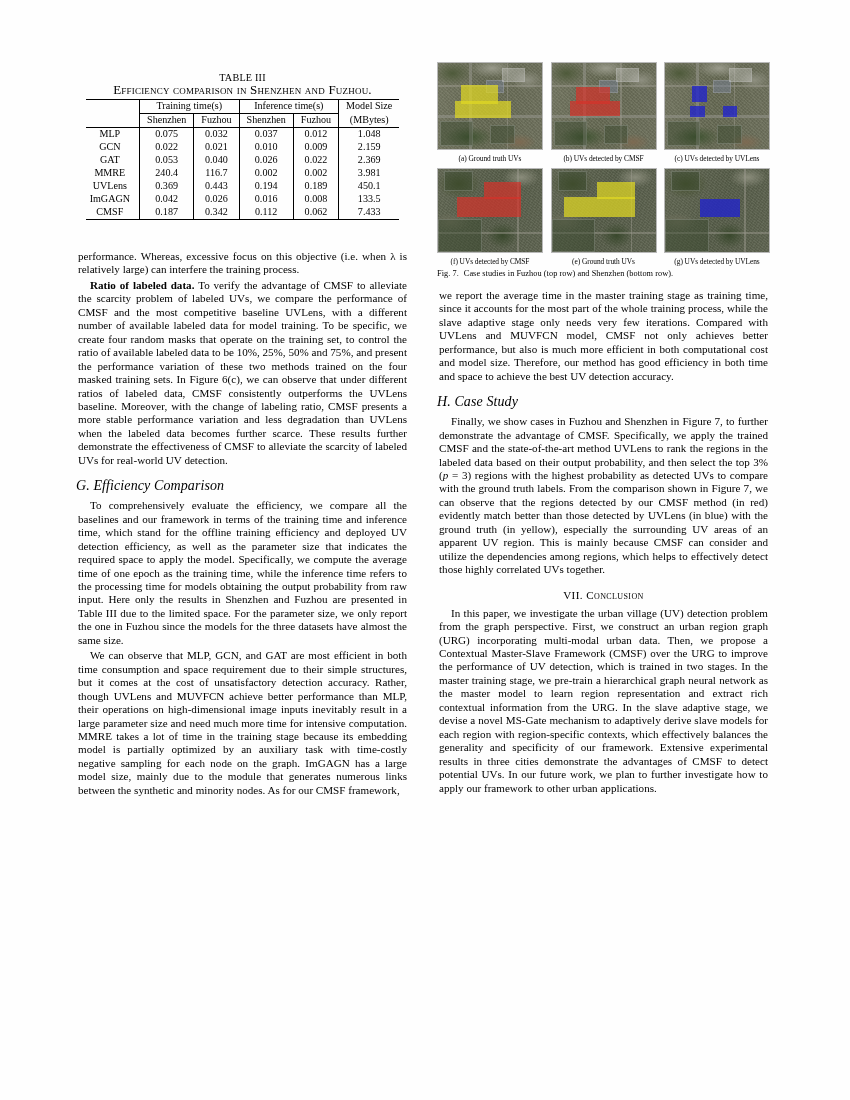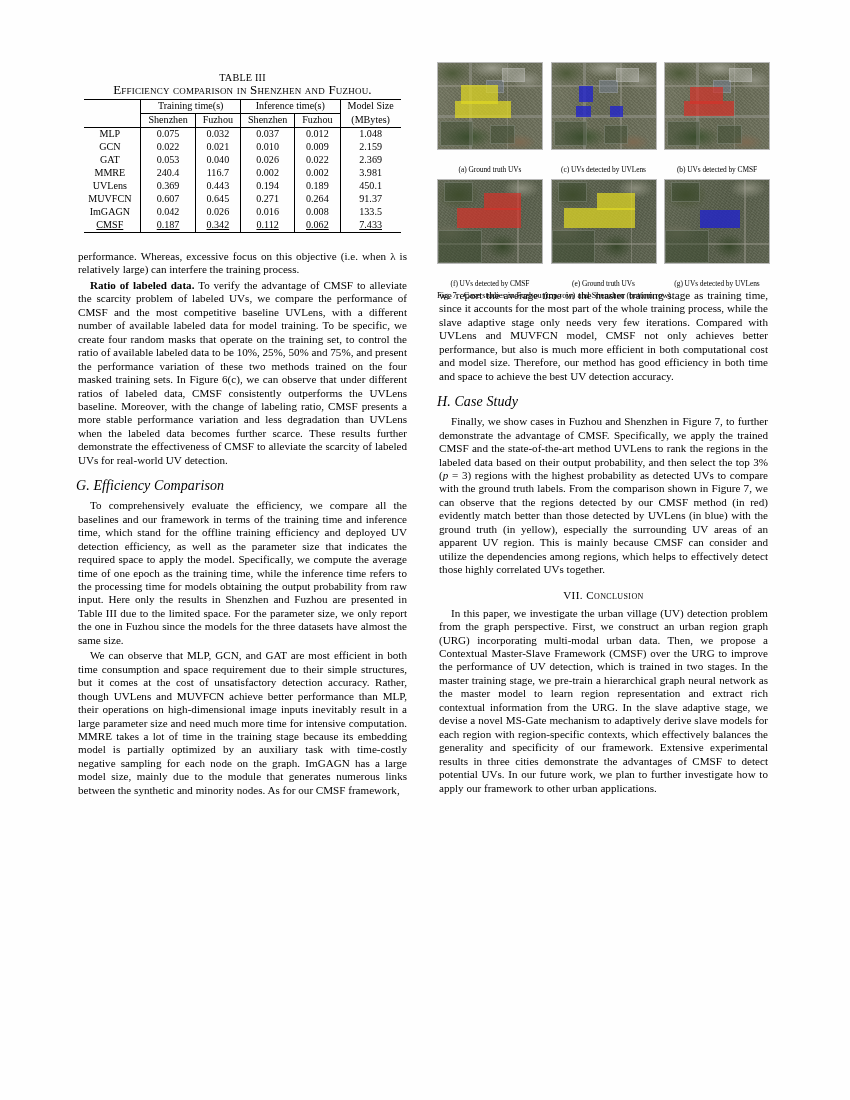--- a/index.html
+++ b/index.html
@@ -99,21 +99,21 @@
     text-align: center;
     white-space: nowrap;
   }
   table.data .rowlab {
     text-align: center;
     padding-right: 9px;
     padding-left: 4px;
   }
   .topline   { border-top: 1.7px solid #000; }
   .midline   { border-top: 0.9px solid #000; }
-  .botline   { border-bottom: 1.7px solid #000; text-decoration: underline; }
+  .botline   { border-bottom: 1.7px solid #000; }
   .vl        { border-left: 0.9px solid #000; }
   .hdr-span  { border-bottom: 0.9px solid #000; }
 
   
   .fig-block {
     position: absolute;
     left: 437px;
     top: 62px;
     width: 333px;
   }
@@ -128,21 +128,21 @@
     height: 88px;
     overflow: hidden;
     border: 0.5px solid #b9b9b9;
     box-sizing: border-box;
   }
   .sat.short { height: 85px; }
   .subcap {
     font-size: 7.4px;
     line-height: 9px;
     text-align: center;
-    margin-top: 15px;
+    margin-top: 4px;
     letter-spacing: -0.05px;
     white-space: nowrap;
   }
   .fig-row.second { margin-top: 5px; }
   .figcap {
     font-size: 8.3px;
     line-height: 10.4px;
     text-align: left;
     margin-top: 3px;
     letter-spacing: 0.05px;
@@ -265,28 +265,20 @@
           <td class="vl">0.002</td>
           <td class="vl">3.981</td>
         </tr>
         <tr>
           <td class="rowlab">UVLens</td>
           <td class="vl">0.369</td>
           <td class="vl">0.443</td>
           <td class="vl">0.194</td>
           <td class="vl">0.189</td>
           <td class="vl">450.1</td>
-        </tr>
-        <tr>
-          <td class="rowlab">MUVFCN</td>
-          <td class="vl">0.607</td>
-          <td class="vl">0.645</td>
-          <td class="vl">0.271</td>
-          <td class="vl">0.264</td>
-          <td class="vl">91.37</td>
         </tr>
         <tr>
           <td class="rowlab">ImGAGN</td>
           <td class="vl">0.042</td>
           <td class="vl">0.026</td>
           <td class="vl">0.016</td>
           <td class="vl">0.008</td>
           <td class="vl">133.5</td>
         </tr>
         <tr>
@@ -313,57 +305,57 @@
           <div class="road v" style="left:30%"></div>
           <div class="road thin v" style="left:66%"></div>
           <div class="blk" style="left:46%;top:20%;width:16%;height:13%"></div>
           <div class="blk bright" style="left:62%;top:6%;width:20%;height:14%"></div>
           <div class="blk dark" style="left:2%;top:68%;width:30%;height:26%"></div>
           <div class="blk dark" style="left:50%;top:72%;width:22%;height:20%"></div>
           <div class="ov yellow" style="left:22%;top:26%;width:36%;height:22%"></div>
           <div class="ov yellow" style="left:16%;top:44%;width:54%;height:20%"></div>
         </div>
         <div class="subcap">(a) Ground truth UVs</div>
+      </div>
+
+      <div class="fig-cell">
+        <div class="sat">
+          <div class="terrain urban-a"></div>
+          <div class="road h" style="top:60%"></div>
+          <div class="road thin h" style="top:26%"></div>
+          <div class="road v" style="left:30%"></div>
+          <div class="road thin v" style="left:66%"></div>
+          <div class="blk" style="left:46%;top:20%;width:16%;height:13%"></div>
+          <div class="blk bright" style="left:62%;top:6%;width:20%;height:14%"></div>
+          <div class="blk dark" style="left:2%;top:68%;width:30%;height:26%"></div>
+          <div class="blk dark" style="left:50%;top:72%;width:22%;height:20%"></div>
+          <div class="ov red" style="left:24%;top:28%;width:32%;height:20%"></div>
+          <div class="ov red" style="left:18%;top:44%;width:48%;height:18%"></div>
+        </div>
+        <div class="subcap">(b) UVs detected by CMSF</div>
       </div>
 
       <div class="fig-cell">
         <div class="sat">
           <div class="terrain urban-a"></div>
           <div class="road h" style="top:60%"></div>
           <div class="road thin h" style="top:26%"></div>
           <div class="road v" style="left:30%"></div>
           <div class="road thin v" style="left:66%"></div>
           <div class="blk" style="left:46%;top:20%;width:16%;height:13%"></div>
           <div class="blk bright" style="left:62%;top:6%;width:20%;height:14%"></div>
           <div class="blk dark" style="left:2%;top:68%;width:30%;height:26%"></div>
           <div class="blk dark" style="left:50%;top:72%;width:22%;height:20%"></div>
           <div class="ov blue" style="left:26%;top:27%;width:14%;height:18%"></div>
           <div class="ov blue" style="left:24%;top:50%;width:14%;height:13%"></div>
           <div class="ov blue" style="left:56%;top:50%;width:13%;height:13%"></div>
         </div>
         <div class="subcap">(c) UVs detected by UVLens</div>
       </div>
 
-      <div class="fig-cell">
-        <div class="sat">
-          <div class="terrain urban-a"></div>
-          <div class="road h" style="top:60%"></div>
-          <div class="road thin h" style="top:26%"></div>
-          <div class="road v" style="left:30%"></div>
-          <div class="road thin v" style="left:66%"></div>
-          <div class="blk" style="left:46%;top:20%;width:16%;height:13%"></div>
-          <div class="blk bright" style="left:62%;top:6%;width:20%;height:14%"></div>
-          <div class="blk dark" style="left:2%;top:68%;width:30%;height:26%"></div>
-          <div class="blk dark" style="left:50%;top:72%;width:22%;height:20%"></div>
-          <div class="ov red" style="left:24%;top:28%;width:32%;height:20%"></div>
-          <div class="ov red" style="left:18%;top:44%;width:48%;height:18%"></div>
-        </div>
-        <div class="subcap">(b) UVs detected by CMSF</div>
-      </div>
-
     </div>
 
     <div class="fig-row second">
 
       <div class="fig-cell">
         <div class="sat short">
           <div class="terrain urban-b"></div>
           <div class="road thin v" style="left:76%"></div>
           <div class="road thin h" style="top:76%"></div>
           <div class="blk dark" style="left:0%;top:60%;width:40%;height:38%"></div>

